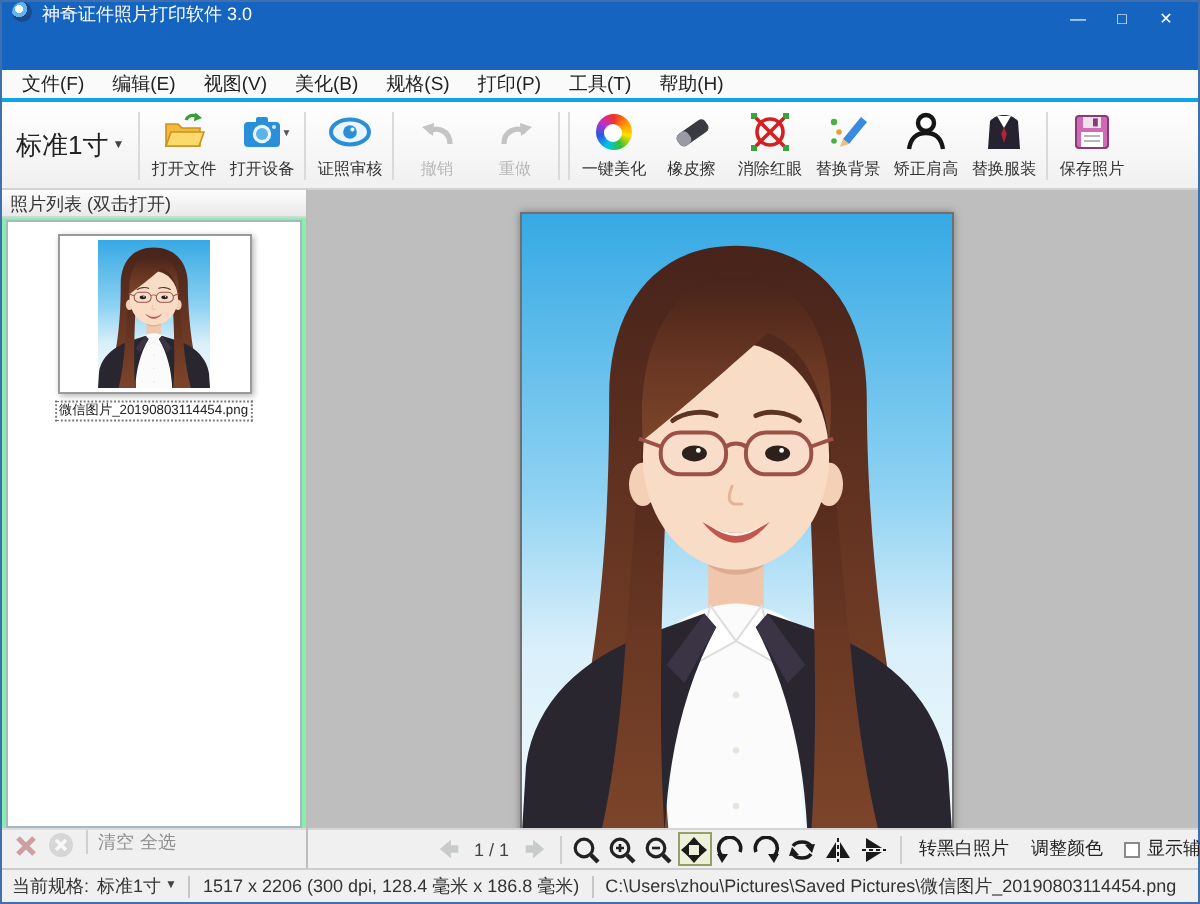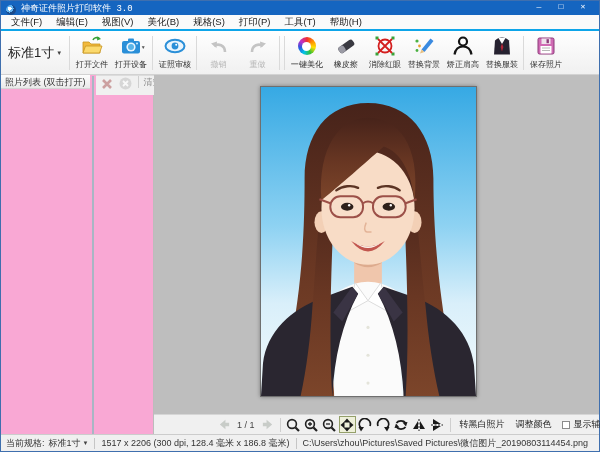--- a/index.html
+++ b/index.html
@@ -1,21 +1,21 @@
 <!DOCTYPE html>
 <html><head>
 <meta charset="utf-8">
 <style>
   html,body{margin:0;padding:0;}
   body{width:600px;height:452px;font-family:"Liberation Sans","DejaVu Sans",sans-serif;overflow:hidden;background:#888;}
   *{box-sizing:border-box;}
   .window{width:600px;height:452px;display:flex;flex-direction:column;border:1px solid #3f6fae;background:#f0f0f0;}
 
   
-  .titlebar{height:14px;background:#1565c0;display:flex;align-items:flex-end;color:#fff;font-size:9px;padding:0 5px;flex:none;font-family:Liberation Mono, monospace;}
+  .titlebar{height:34px;background:#1565c0;display:flex;align-items:flex-start;color:#fff;font-size:9px;padding:0 5px;flex:none;}
   .app-icon{width:10px;height:10px;border-radius:50%;background:radial-gradient(circle at 35% 35%,#fff 0 2px,#63b4f0 2px 4px,#1a4a8a 4px);margin-right:5px;flex:none;}
   .title-text{white-space:nowrap;}
   .win-controls{margin-left:auto;display:flex;align-items:center;gap:0;}
   .win-btn{width:22px;height:17px;display:flex;align-items:center;justify-content:center;font-size:8px;color:#fff;}
 
   
   .menubar{height:16px;background:#fafafa;border-bottom:2px solid #0ea5e9;display:flex;align-items:center;font-size:9.5px;color:#222;padding-left:3px;flex:none;}
   .menu-item{padding:1px 7px;white-space:nowrap;}
 
   
@@ -26,21 +26,21 @@
   .tb-btn{width:39px;display:flex;flex-direction:column;align-items:center;justify-content:center;gap:1px;flex:none;position:relative;}
   .tb-btn .ic{height:23px;display:flex;align-items:center;justify-content:center;position:relative;}
   .tb-btn .lbl{font-size:8.5px;color:#333;white-space:nowrap;transform:scale(0.95);}
   .tb-btn.disabled .lbl{color:#b8b8b8;}
   .mini-arrow{position:absolute;right:-4px;top:9px;font-size:5px;color:#555;}
   .rainbow-ring{width:18px;height:18px;border-radius:50%;background:conic-gradient(#f03030,#ff9000,#ffe000,#35c035,#00c4e8,#2858e0,#c030c8,#f03030);position:relative;}
   .rainbow-ring::after{content:"";position:absolute;inset:4.5px;background:#fff;border-radius:50%;}
 
   
   .main{flex:1;display:flex;min-height:0;}
-  .left-panel{width:153px;flex:none;display:flex;flex-direction:row;background:#f9a8d4;border-right:1px solid #bcbcbc;}
+  .left-panel{width:153px;flex:none;display:flex;flex-direction:column;background:#86efac;border-right:1px solid #bcbcbc;}
   .panel-header{height:14px;flex:none;font-size:9px;color:#333;padding:1px 4px;background:linear-gradient(#fdfdfd,#e9e9e9);border-bottom:1px solid #d5d5d5;white-space:nowrap;}
   .list-area{flex:1;background:#fff;border:1px solid #a8b6c4;margin:1px 2px 0 2px;display:flex;flex-direction:column;align-items:center;padding-top:6px;overflow:hidden;}
   .thumb-frame{width:97px;height:80px;background:#fff;border:1px solid #9a9a9a;box-shadow:1px 1px 3px rgba(0,0,0,.3);display:flex;align-items:center;justify-content:center;flex:none;}
   .thumb-img{width:56px;height:74px;display:block;}
   .thumb-caption{margin-top:3px;font-size:7px;line-height:9px;color:#222;border:1px dotted #777;padding:0 1px;white-space:nowrap;transform:scale(0.95);}
   .panel-actions{height:20px;flex:none;display:flex;align-items:flex-start;gap:3px;padding:0 4px;font-size:9px;background:#f0f0f0;border-top:1px solid #dcdcdc;}
   .pa-ic{width:15px;height:15px;display:flex;align-items:center;justify-content:center;opacity:.55;}
   .pa-sep{width:1px;height:12px;background:#cfcfcf;margin:0 2px;}
   .pa-lbl{color:#8f8f8f;white-space:nowrap;}
 

